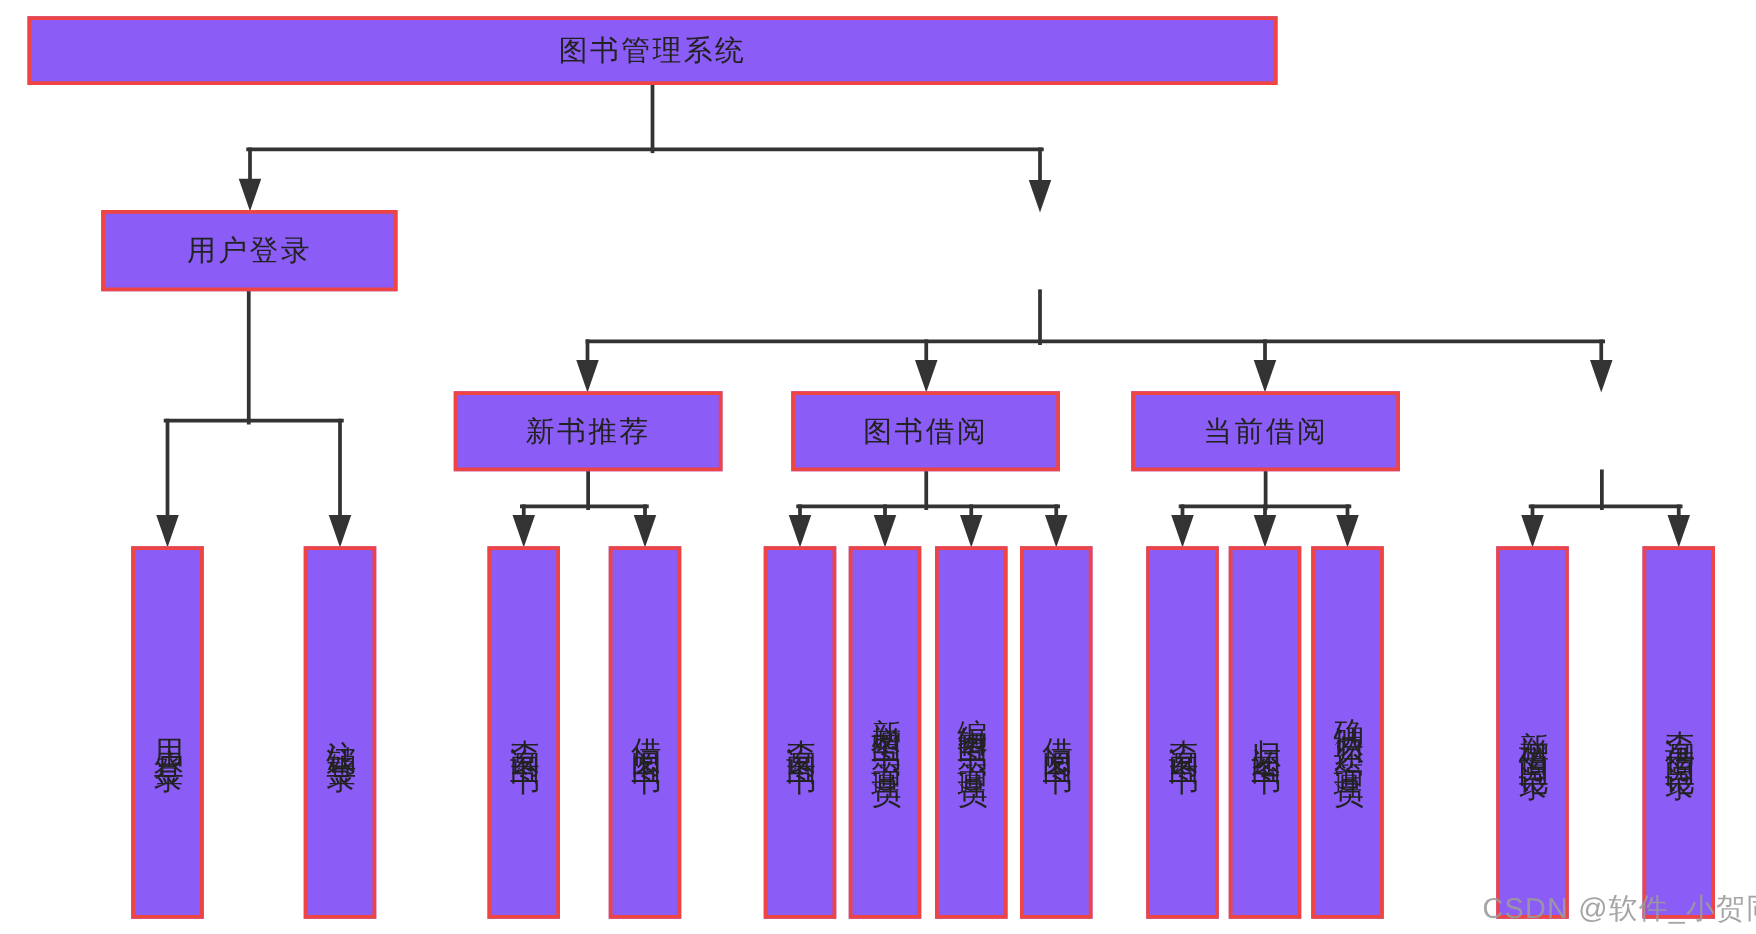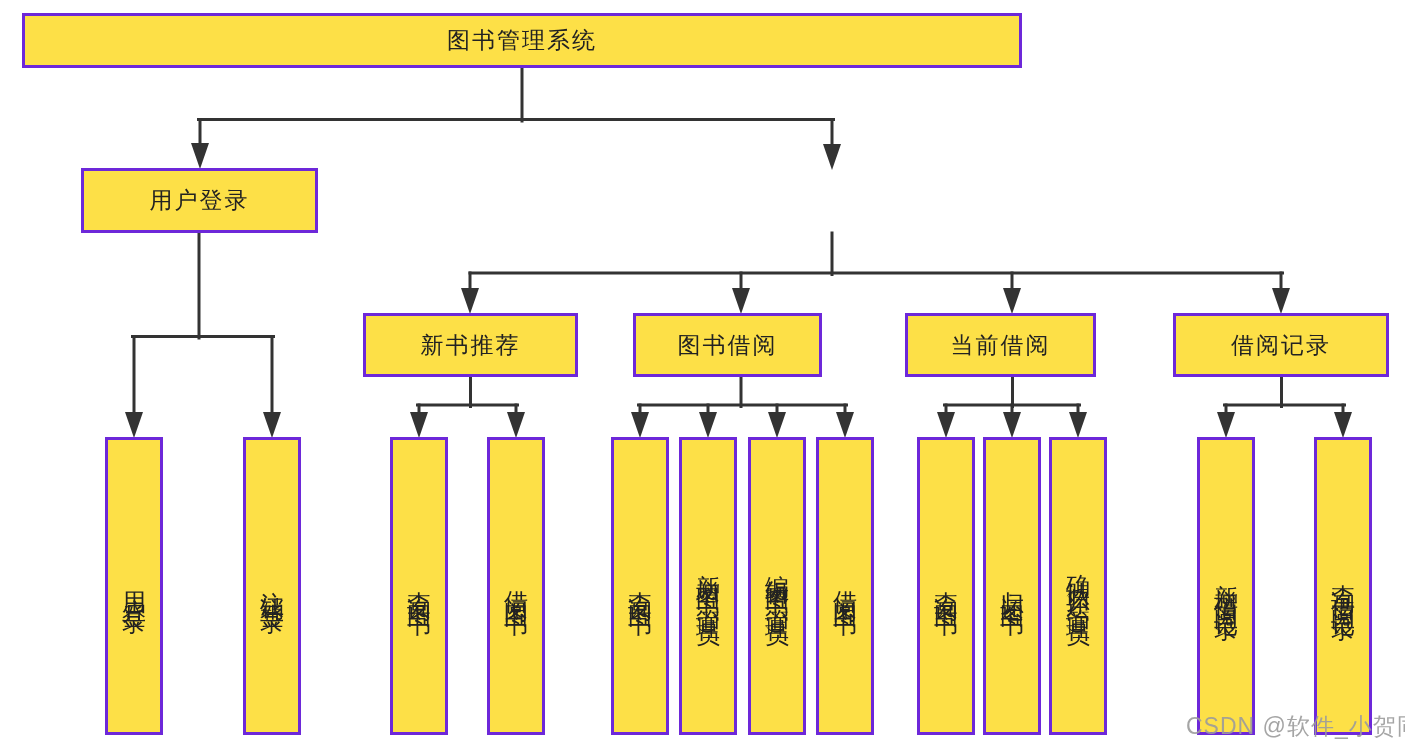--- a/index.html
+++ b/index.html
@@ -12,22 +12,22 @@
     overflow: hidden;
   }
   .connectors {
     position: absolute;
     left: 0; top: 0;
     width: 1405px; height: 747px;
   }
   .node {
     position: absolute;
     box-sizing: border-box;
-    background: #fde047;
-    border: 3px solid #6d28d9;
+    background: #8b5cf6;
+    border: 3px solid #ef4444;
     display: flex;
     align-items: center;
     justify-content: center;
     color: #222222;
   }
   .hnode span {
     font-size: 23px;
     letter-spacing: 2px;
     white-space: nowrap;
   }
@@ -132,28 +132,25 @@
     <span>图书管理系统</span>
   </div>
 
   <div class="node hnode" style="left:81px; top:168px; width:237px; height:65px;">
     <span>用户登录</span>
   </div>
 
   <div class="node hnode" style="left:363px; top:313px; width:215px; height:64px;justify-content:center;">
     <span>新书推荐</span>
   </div>
-  <div class="node hnode" style="left:633px; top:313px; width:189px; height:64px;">
+  <div class="node hnode" style="left:633px; top:313px; width:215px; height:64px;">
     <span>图书借阅</span>
   </div>
-  <div class="node hnode" style="left:905px; top:313px; width:191px; height:64px;">
+  <div class="node hnode" style="left:905px; top:313px; width:215px; height:64px;">
     <span>当前借阅</span>
-  </div>
-  <div class="node hnode" style="left:1173px; top:313px; width:216px; height:64px;">
-    <span>借阅记录</span>
   </div>
 
   <div class="node vnode" style="left:105px; top:437px; width:58px; height:298px;">
     <span>用户登录</span>
   </div>
   <div class="node vnode" style="left:243px; top:437px; width:58px; height:298px;">
     <span>注销登录</span>
   </div>
 
   <div class="node vnode" style="left:390px; top:437px; width:58px; height:298px;">

